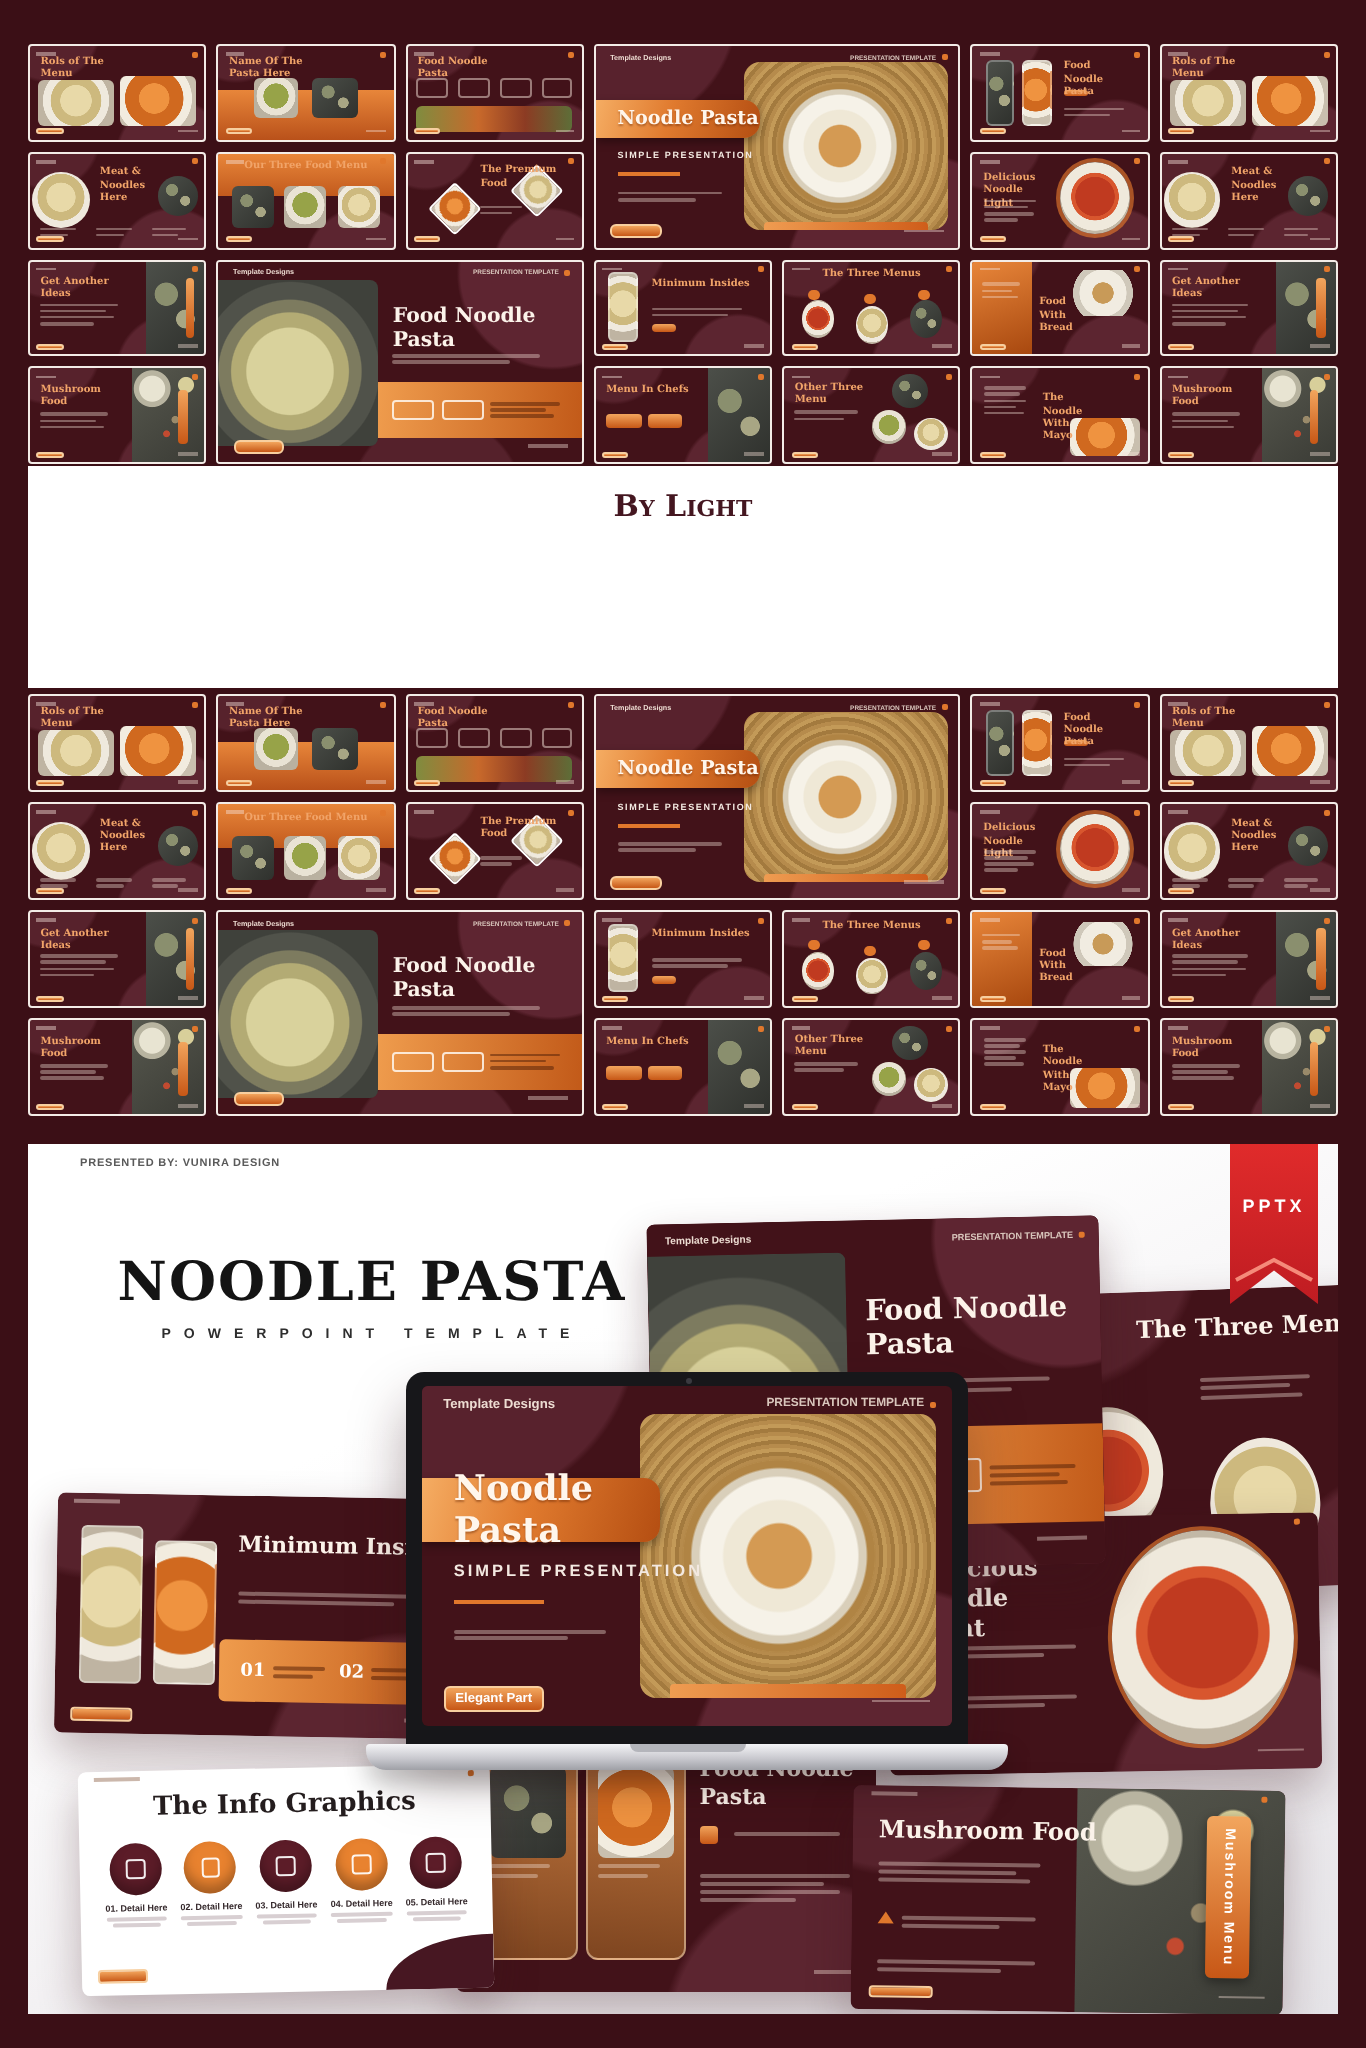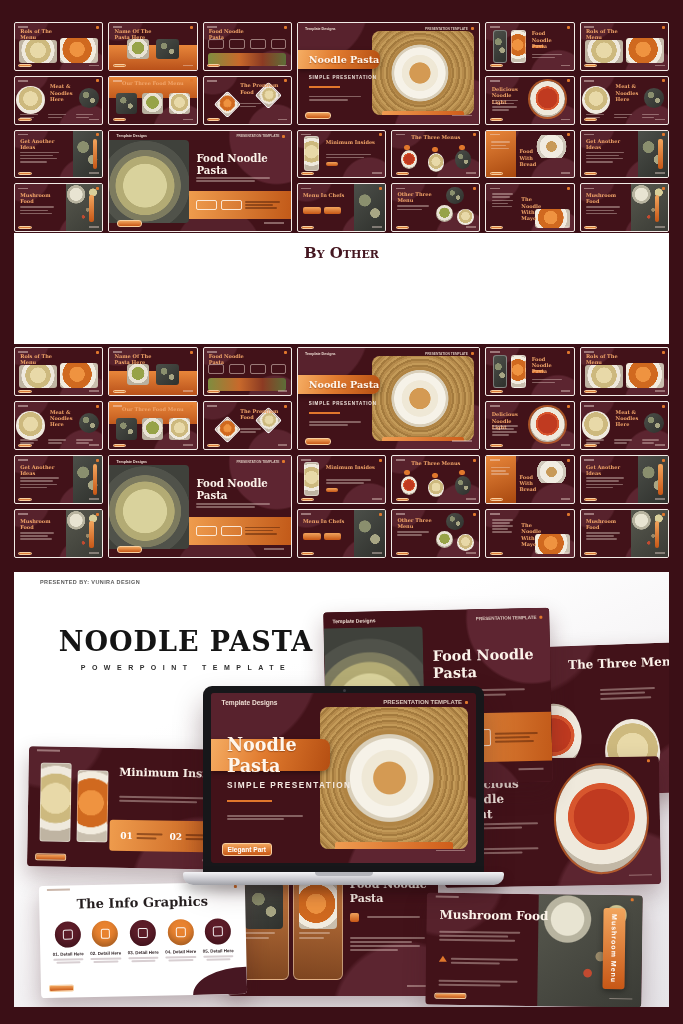--- a/index.html
+++ b/index.html
@@ -489,21 +489,21 @@
         <i class="bar" style="width:86%"></i>
       </div>
       <i class="side f-table" style="left:58%;width:42%"></i>
       <i class="strip" style="right:10%;top:24%;height:56%"></i>
       <span class="pill"></span>
       <i class="mfoot"></i>
     </div>
   </section>
 
 <section id="banner">
-  <p>By Other</p>
+  <p>By Light</p>
 </section>
 
 <section class="grid" id="grid2">
     <div class="mini" style="grid-area: 1 / 1 / span 1 / span 1;">
       <div class="mh">
         <i class="hb"></i>
         <i class="hd"></i>
       </div>
       <b class="mt" style="">Rols of The Menu</b>
       <i class="ph f-cream" style="left:5%;top:36%;width:43%;height:50%"></i>
@@ -859,20 +859,26 @@
       <span class="pill"></span>
       <i class="mfoot"></i>
     </div>
   </section>
 
 <section id="hero">
   <div id="presented">PRESENTED BY: VUNIRA DESIGN</div>
   <div id="hero-title">
     <h2>NOODLE PASTA</h2>
     <p>POWERPOINT TEMPLATE</p>
+  </div>
+  <div id="ribbon">
+    <span>PPTX</span>
+    <svg class="rb-chev" viewBox="0 0 44 14">
+        <polyline points="3,12 22,2 41,12" fill="none" stroke="#f58a7a" stroke-width="2"></polyline>
+      </svg>
   </div>
 
   <div class="cslide c-foodtop" id="foodtop-slot">
       <div class="bigf bigf--lg">
 <div class="cov-head">
           <span>Template Designs</span>
           <span class="cov-hr">
             <span>PRESENTATION TEMPLATE</span>
             <i class="hd"></i>
           </span>

